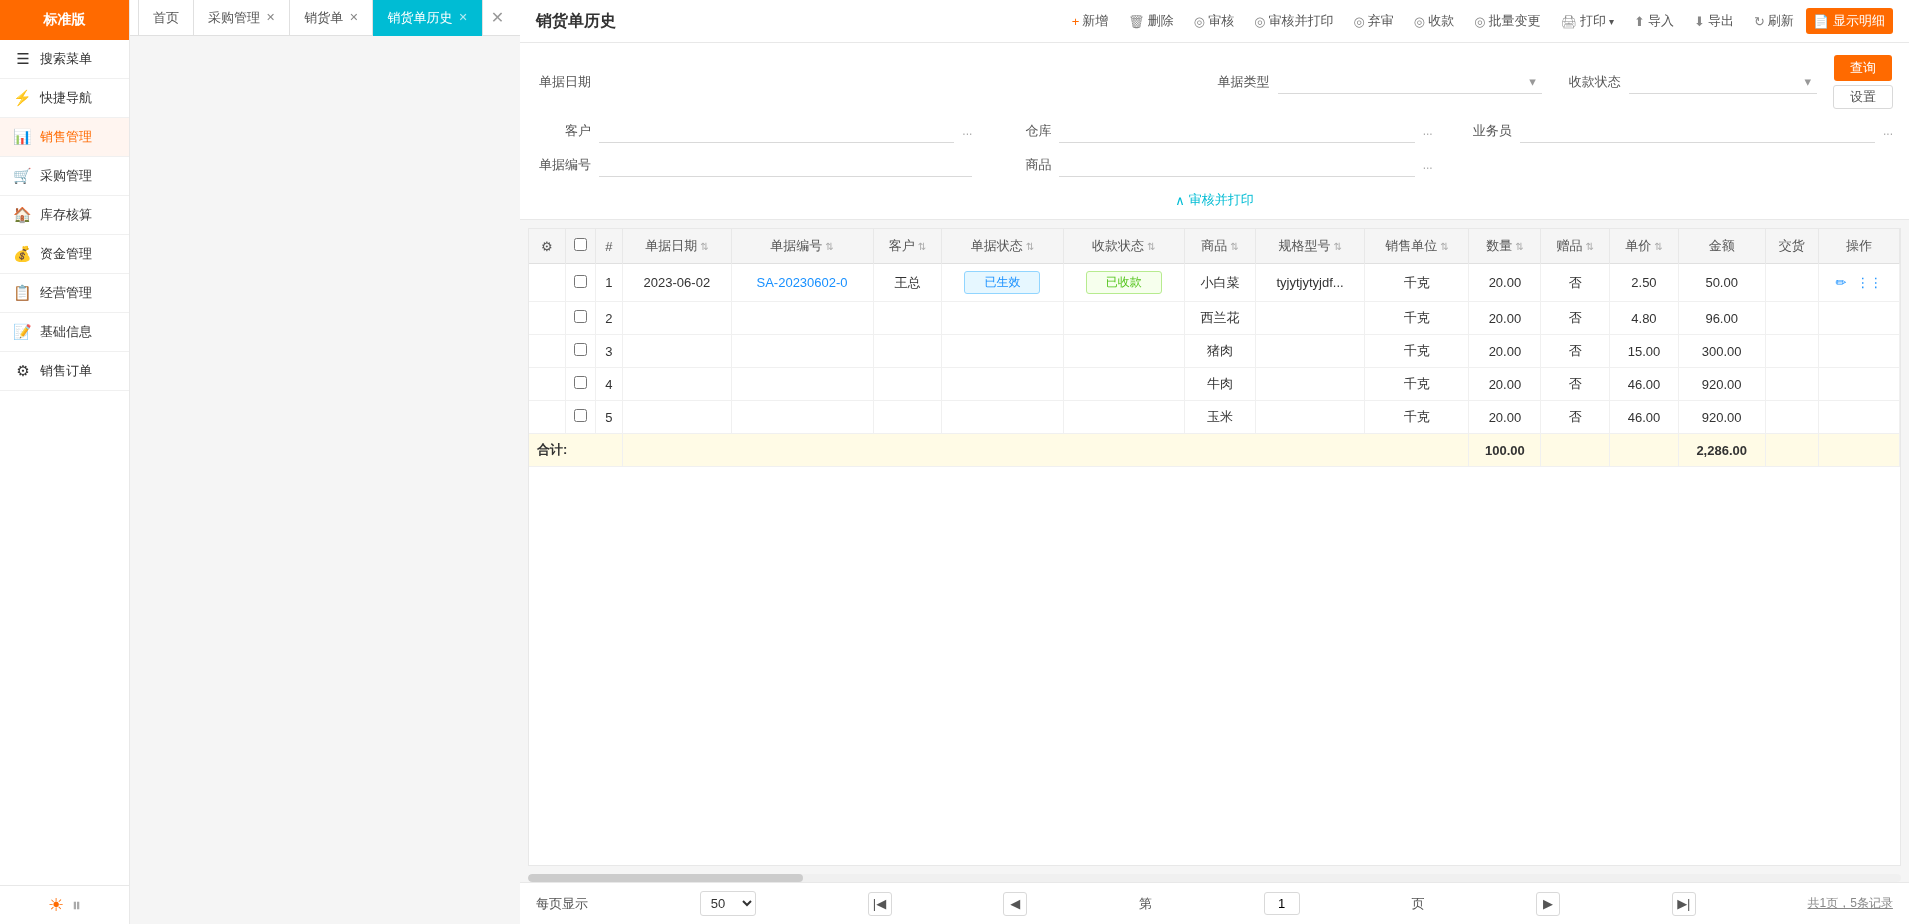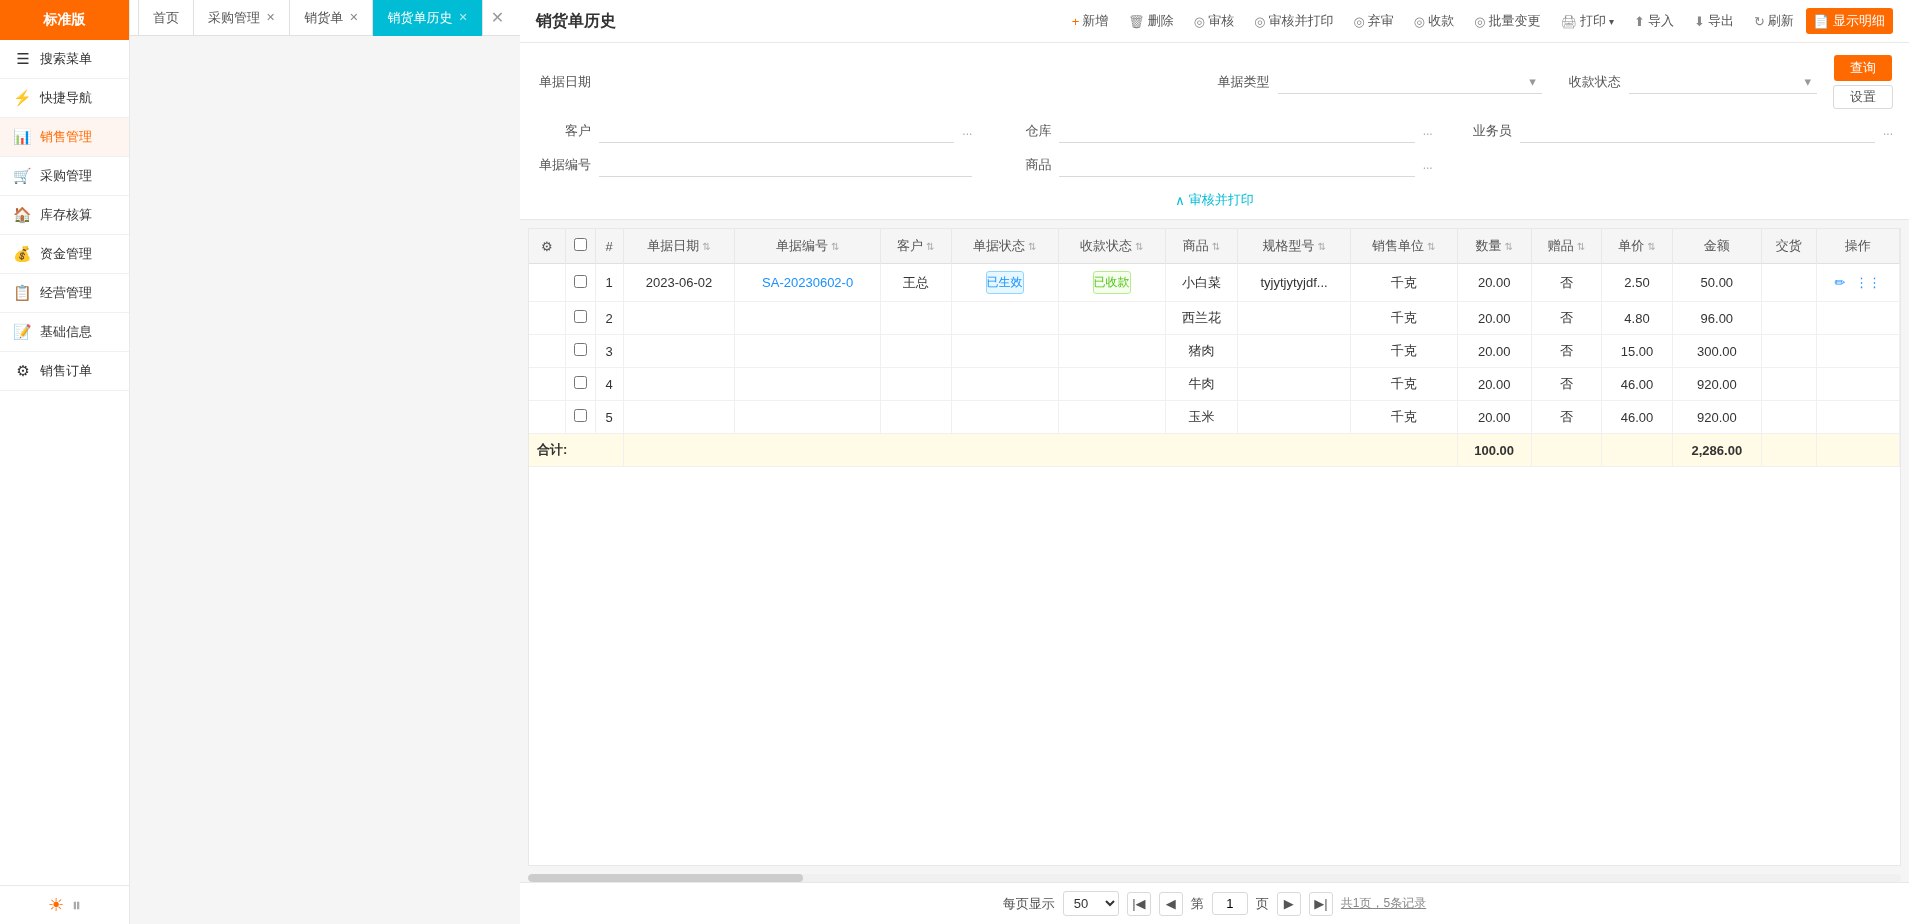--- a/index.html
+++ b/index.html
@@ -252,21 +252,21 @@
     th .sort-arrows { font-size: 10px; color: #aaa; margin-left: 3px; }
     td {
       padding: 7px 6px;
       text-align: center;
       border-bottom: 1px solid #f0f0f0;
       border-right: 1px solid #f0f0f0;
       color: #333;
     }
     .status-badge {
       display: inline-block;
-      padding: 2px 0;
+      padding: 2px 19px;
       border-radius: 3px;
       font-size: 12px;
     }
     .status-effective { background: #e6f7ff; color: #1890ff; border: 1px solid #91d5ff; }
     .status-collected { background: #f6ffed; color: #52c41a; border: 1px solid #b7eb8f; }
     .link-text { color: #1890ff; cursor: pointer; }
 
     
     .summary-row {
       background: #fffbe6;
@@ -274,21 +274,21 @@
     }
     .summary-row td {
       font-weight: bold;
       color: #333;
     }
 
     
     .pagination-bar {
       display: flex;
       align-items: center;
-      justify-content: center;
+      justify-content: space-between;
       padding: 8px 16px;
       background: #fff;
       border-top: 1px solid #e8e8e8;
       gap: 8px;
       flex-shrink: 0;
     }
     .page-size-label { color: #555; }
     .page-size-select {
       border: 1px solid #d9d9d9;
       padding: 3px 6px;

